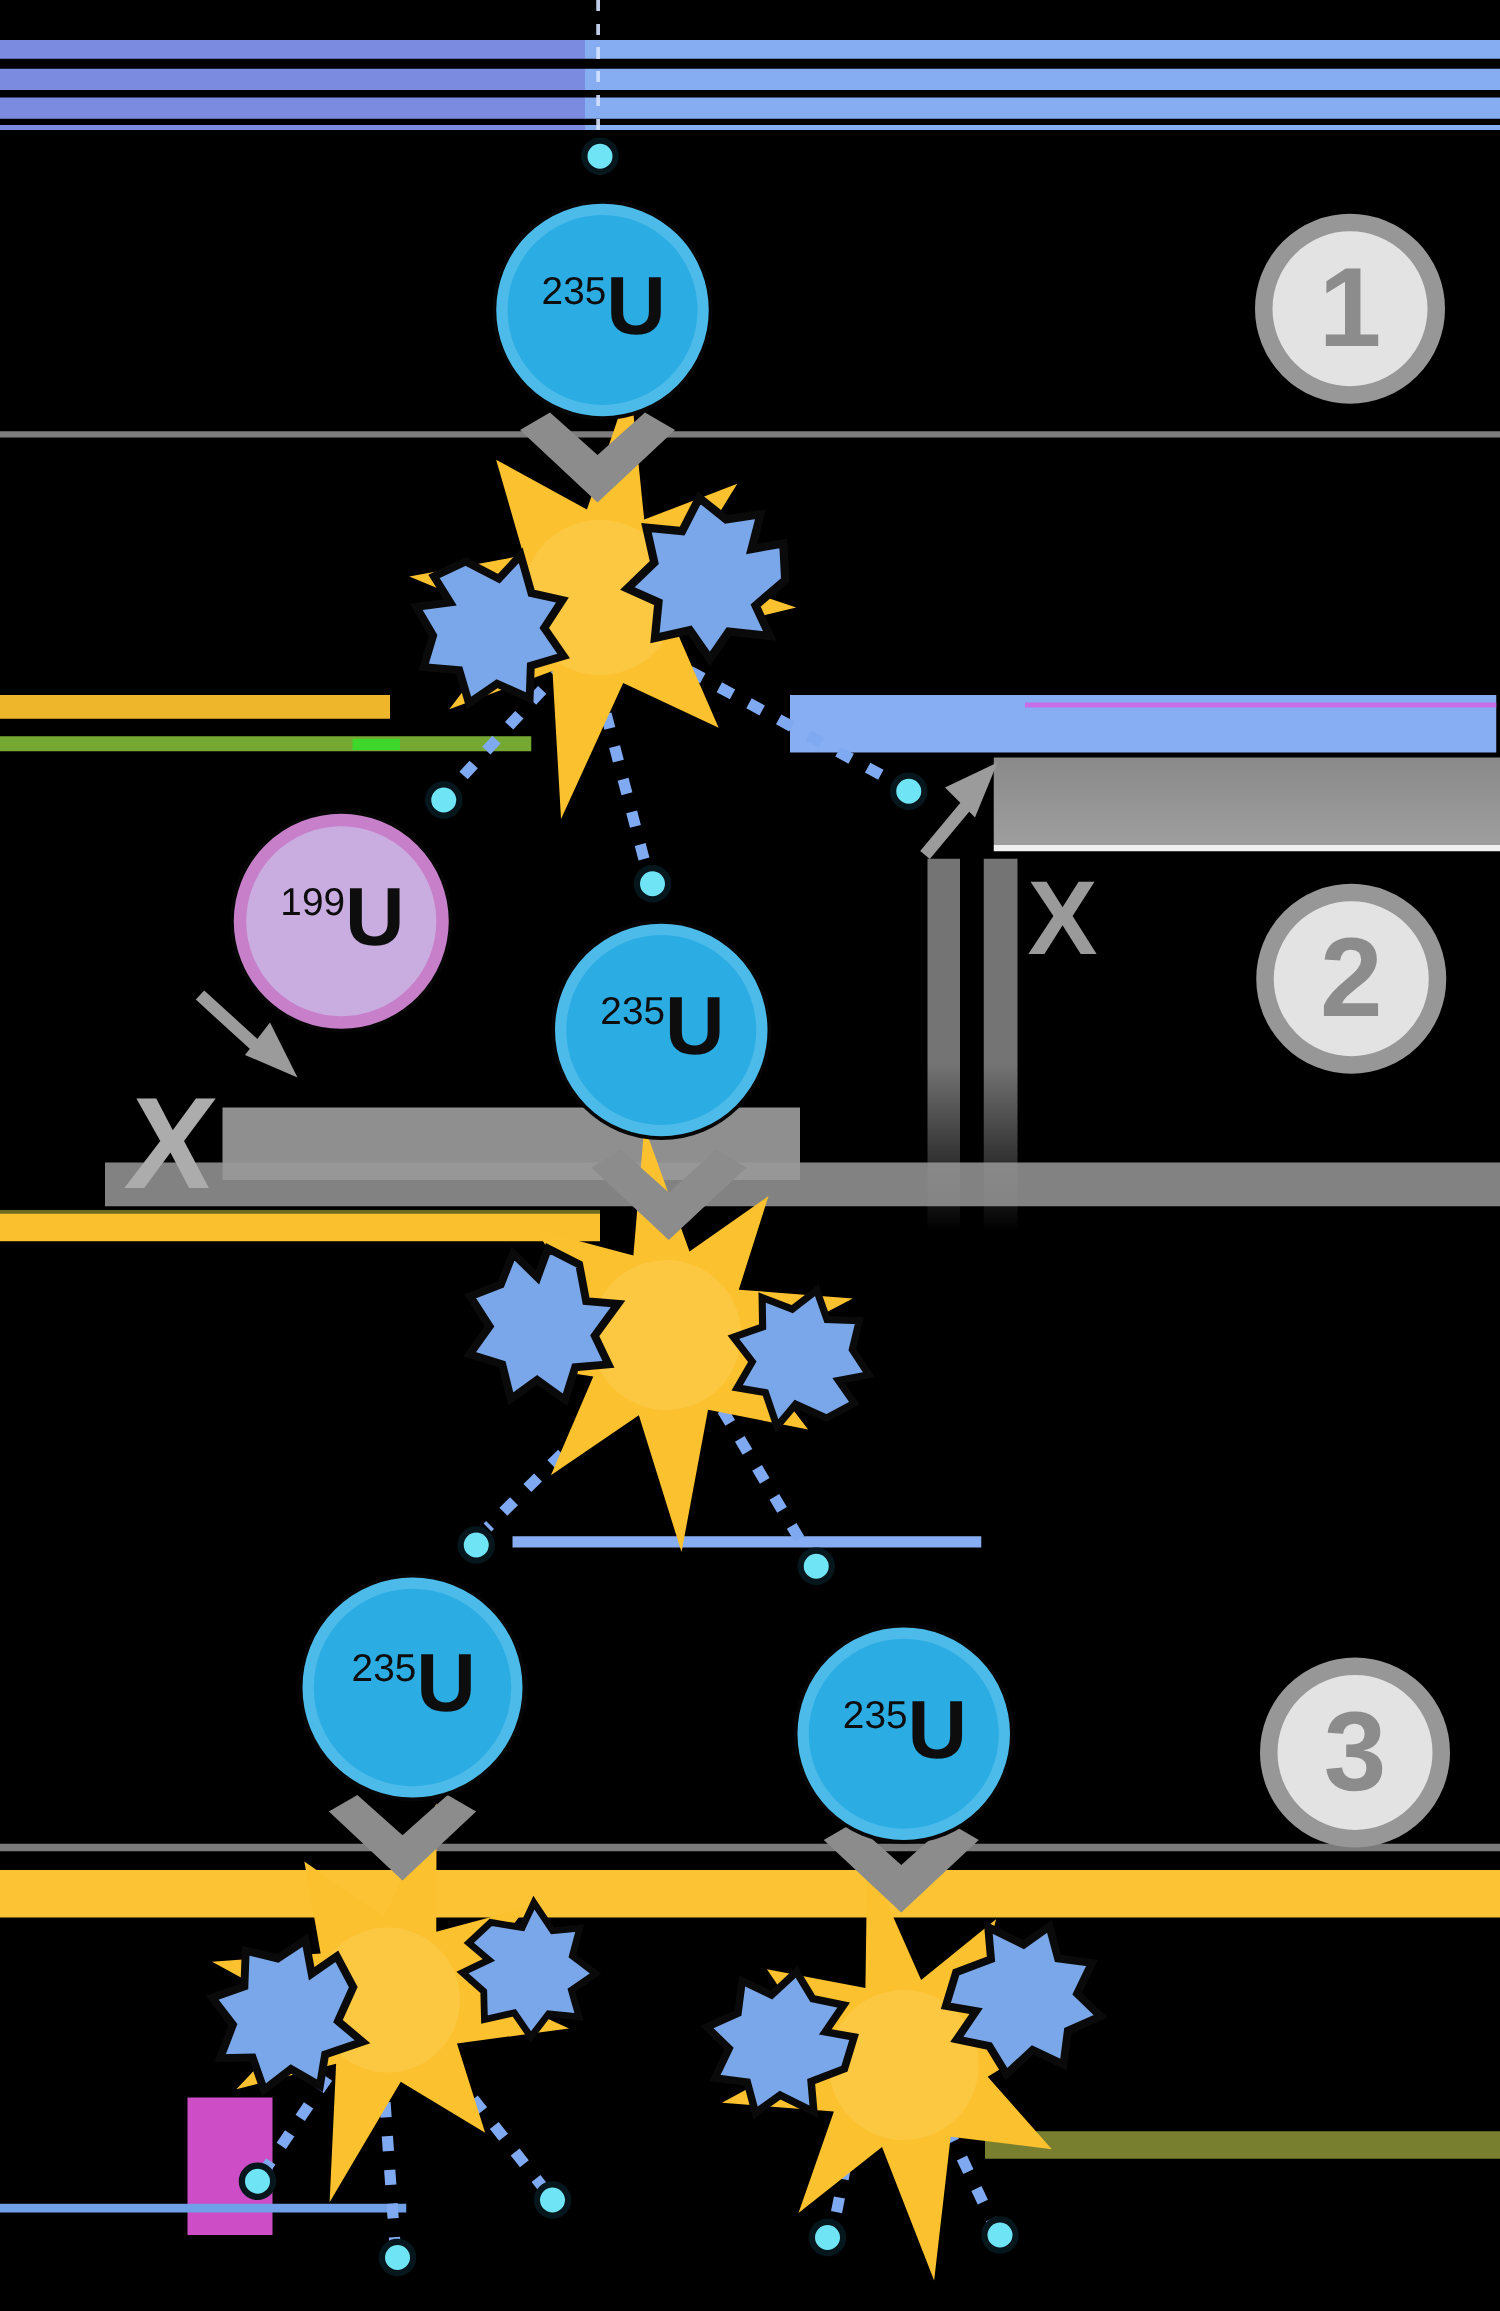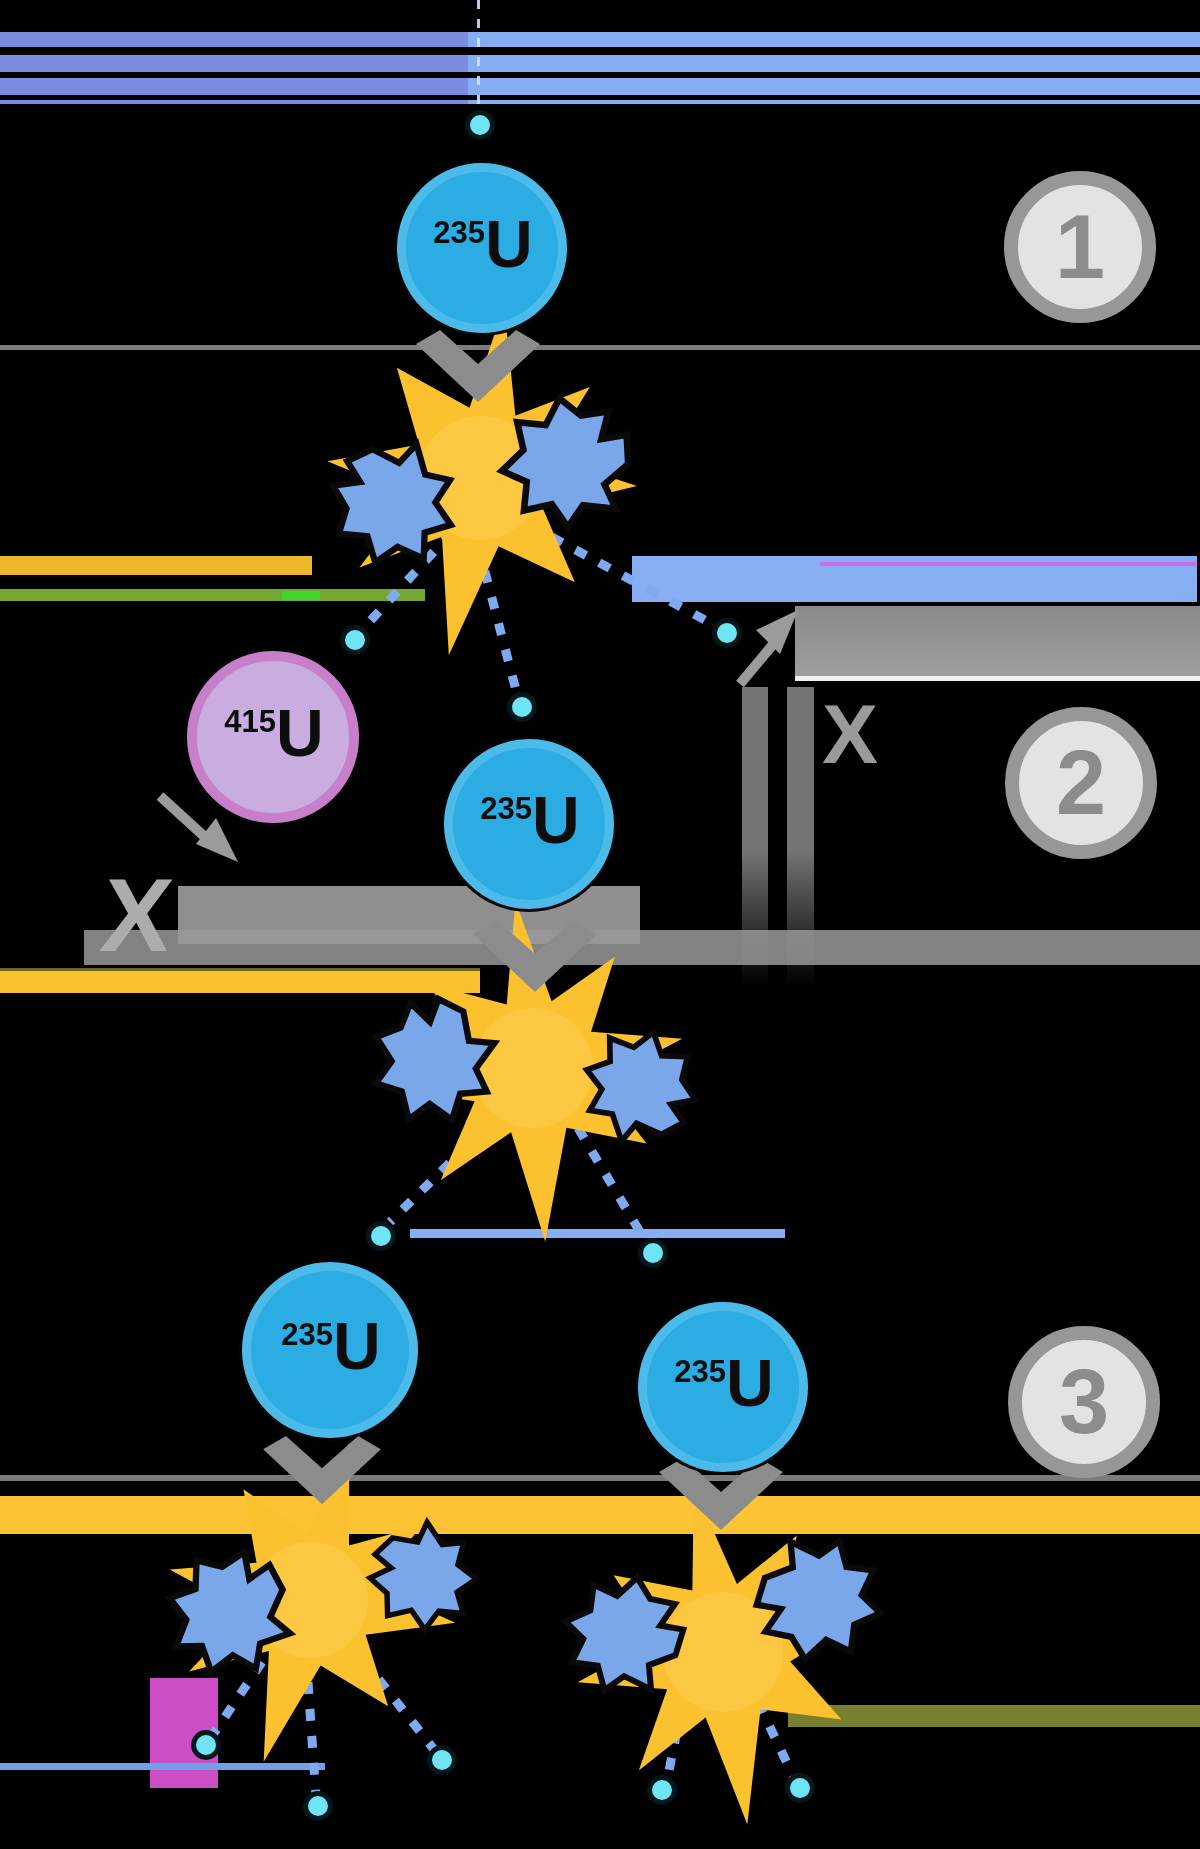--- a/index.html
+++ b/index.html
@@ -12,21 +12,21 @@
   .band{position:absolute;}
   
   .atom{
     position:absolute;border-radius:50%;
     display:flex;align-items:center;justify-content:center;
     box-shadow:0 0 0 3px #060606;
   }
   .atom.u235{background:#2BACE3;border:9px solid #4CBBE9;}
   .atom.u238{background:#C9ADE0;border:10px solid #C77FC9;}
   .atom-label{display:flex;align-items:flex-start;color:#0d0d0d;line-height:1;}
-  .atom-label .mass{font-size:31px;font-weight:700;transform:translateY(2px);}
+  .atom-label .mass{font-size:31px;font-weight:400;transform:translateY(2px);}
   .atom-label .sym{font-size:66px;font-weight:700;letter-spacing:-2px;transform:translateY(-4px);}
   
   .neutron{
     position:absolute;width:20px;height:20px;border-radius:50%;
     background:#6FE4F5;border:5px solid #05161c;
   }
   
   .badge{
     position:absolute;width:124px;height:124px;border-radius:50%;
     background:#E3E3E3;border:14px solid #979797;
@@ -171,21 +171,21 @@
 
   <div class="atom u235" style="left:397px;top:163px;width:152px;height:152px;">
     <div class="atom-label">
       <span class="mass">235</span>
         <span class="sym">U</span>
     </div>
   </div>
 
   <div class="atom u238" style="left:187px;top:651px;width:152px;height:152px;">
     <div class="atom-label">
-      <span class="mass">415</span>
+      <span class="mass">199</span>
         <span class="sym">U</span>
     </div>
   </div>
 
   <div class="atom u235" style="left:444px;top:739px;width:152px;height:152px;">
     <div class="atom-label">
       <span class="mass">235</span>
         <span class="sym">U</span>
     </div>
   </div>

